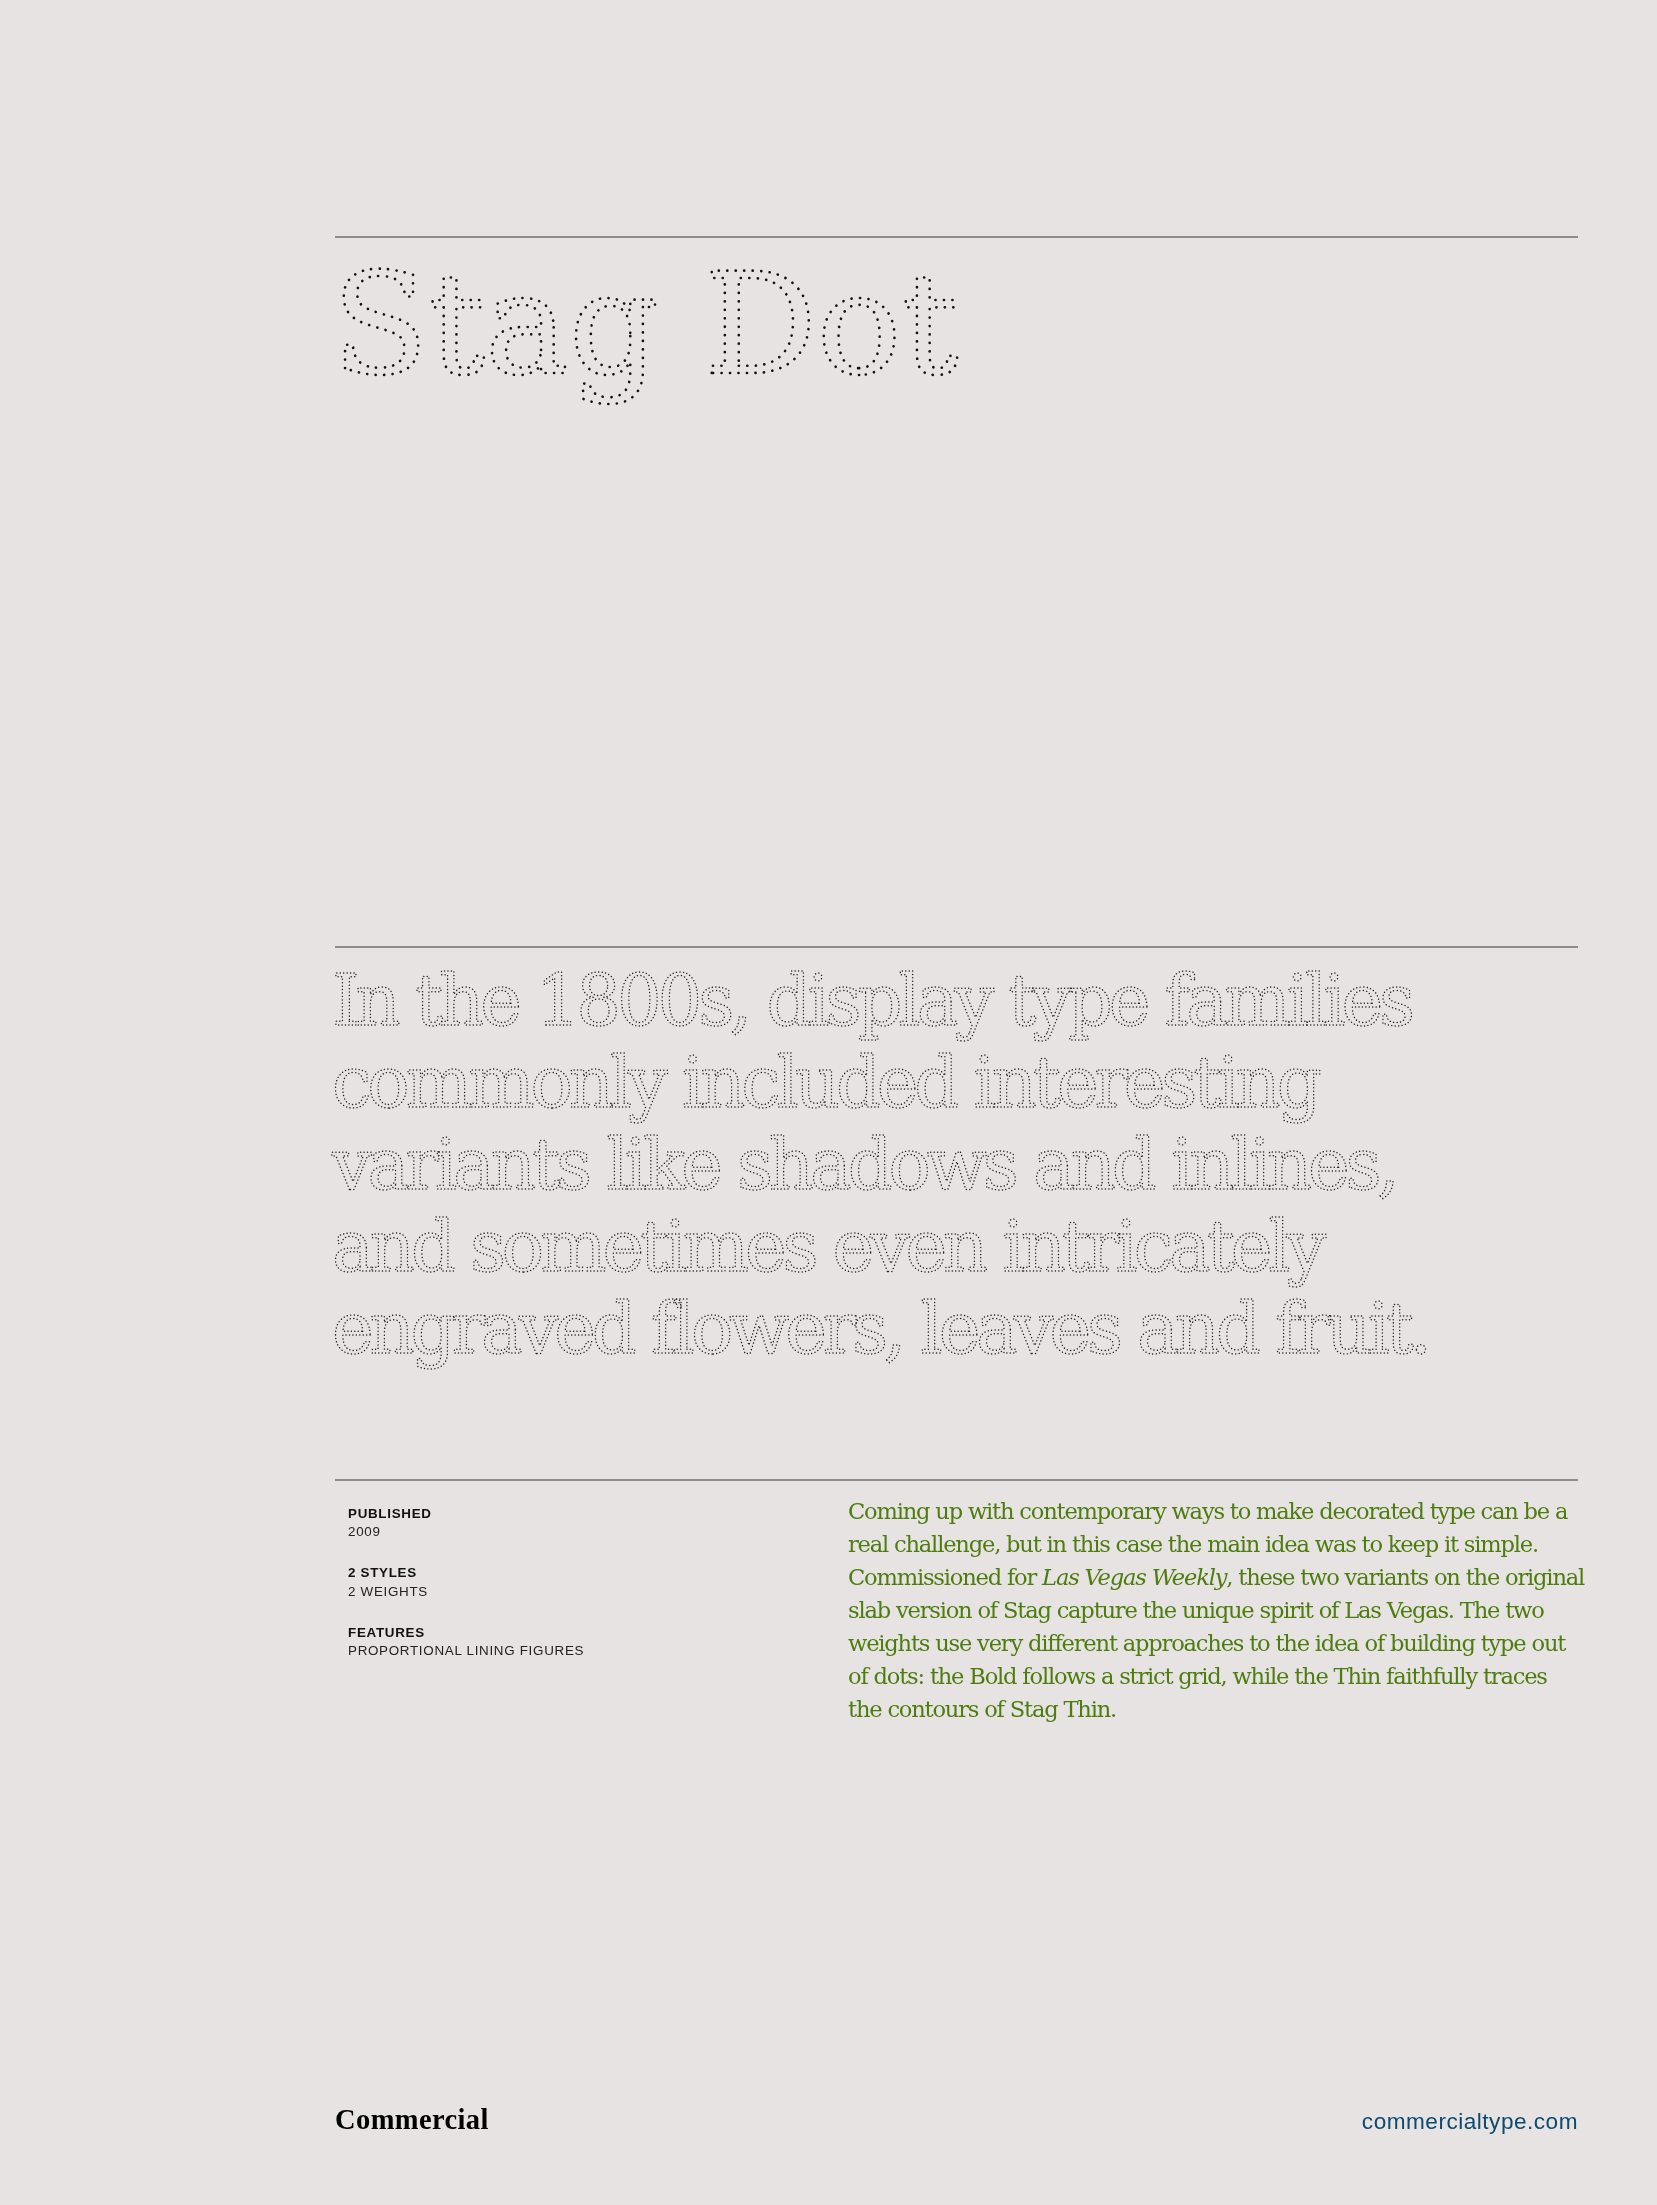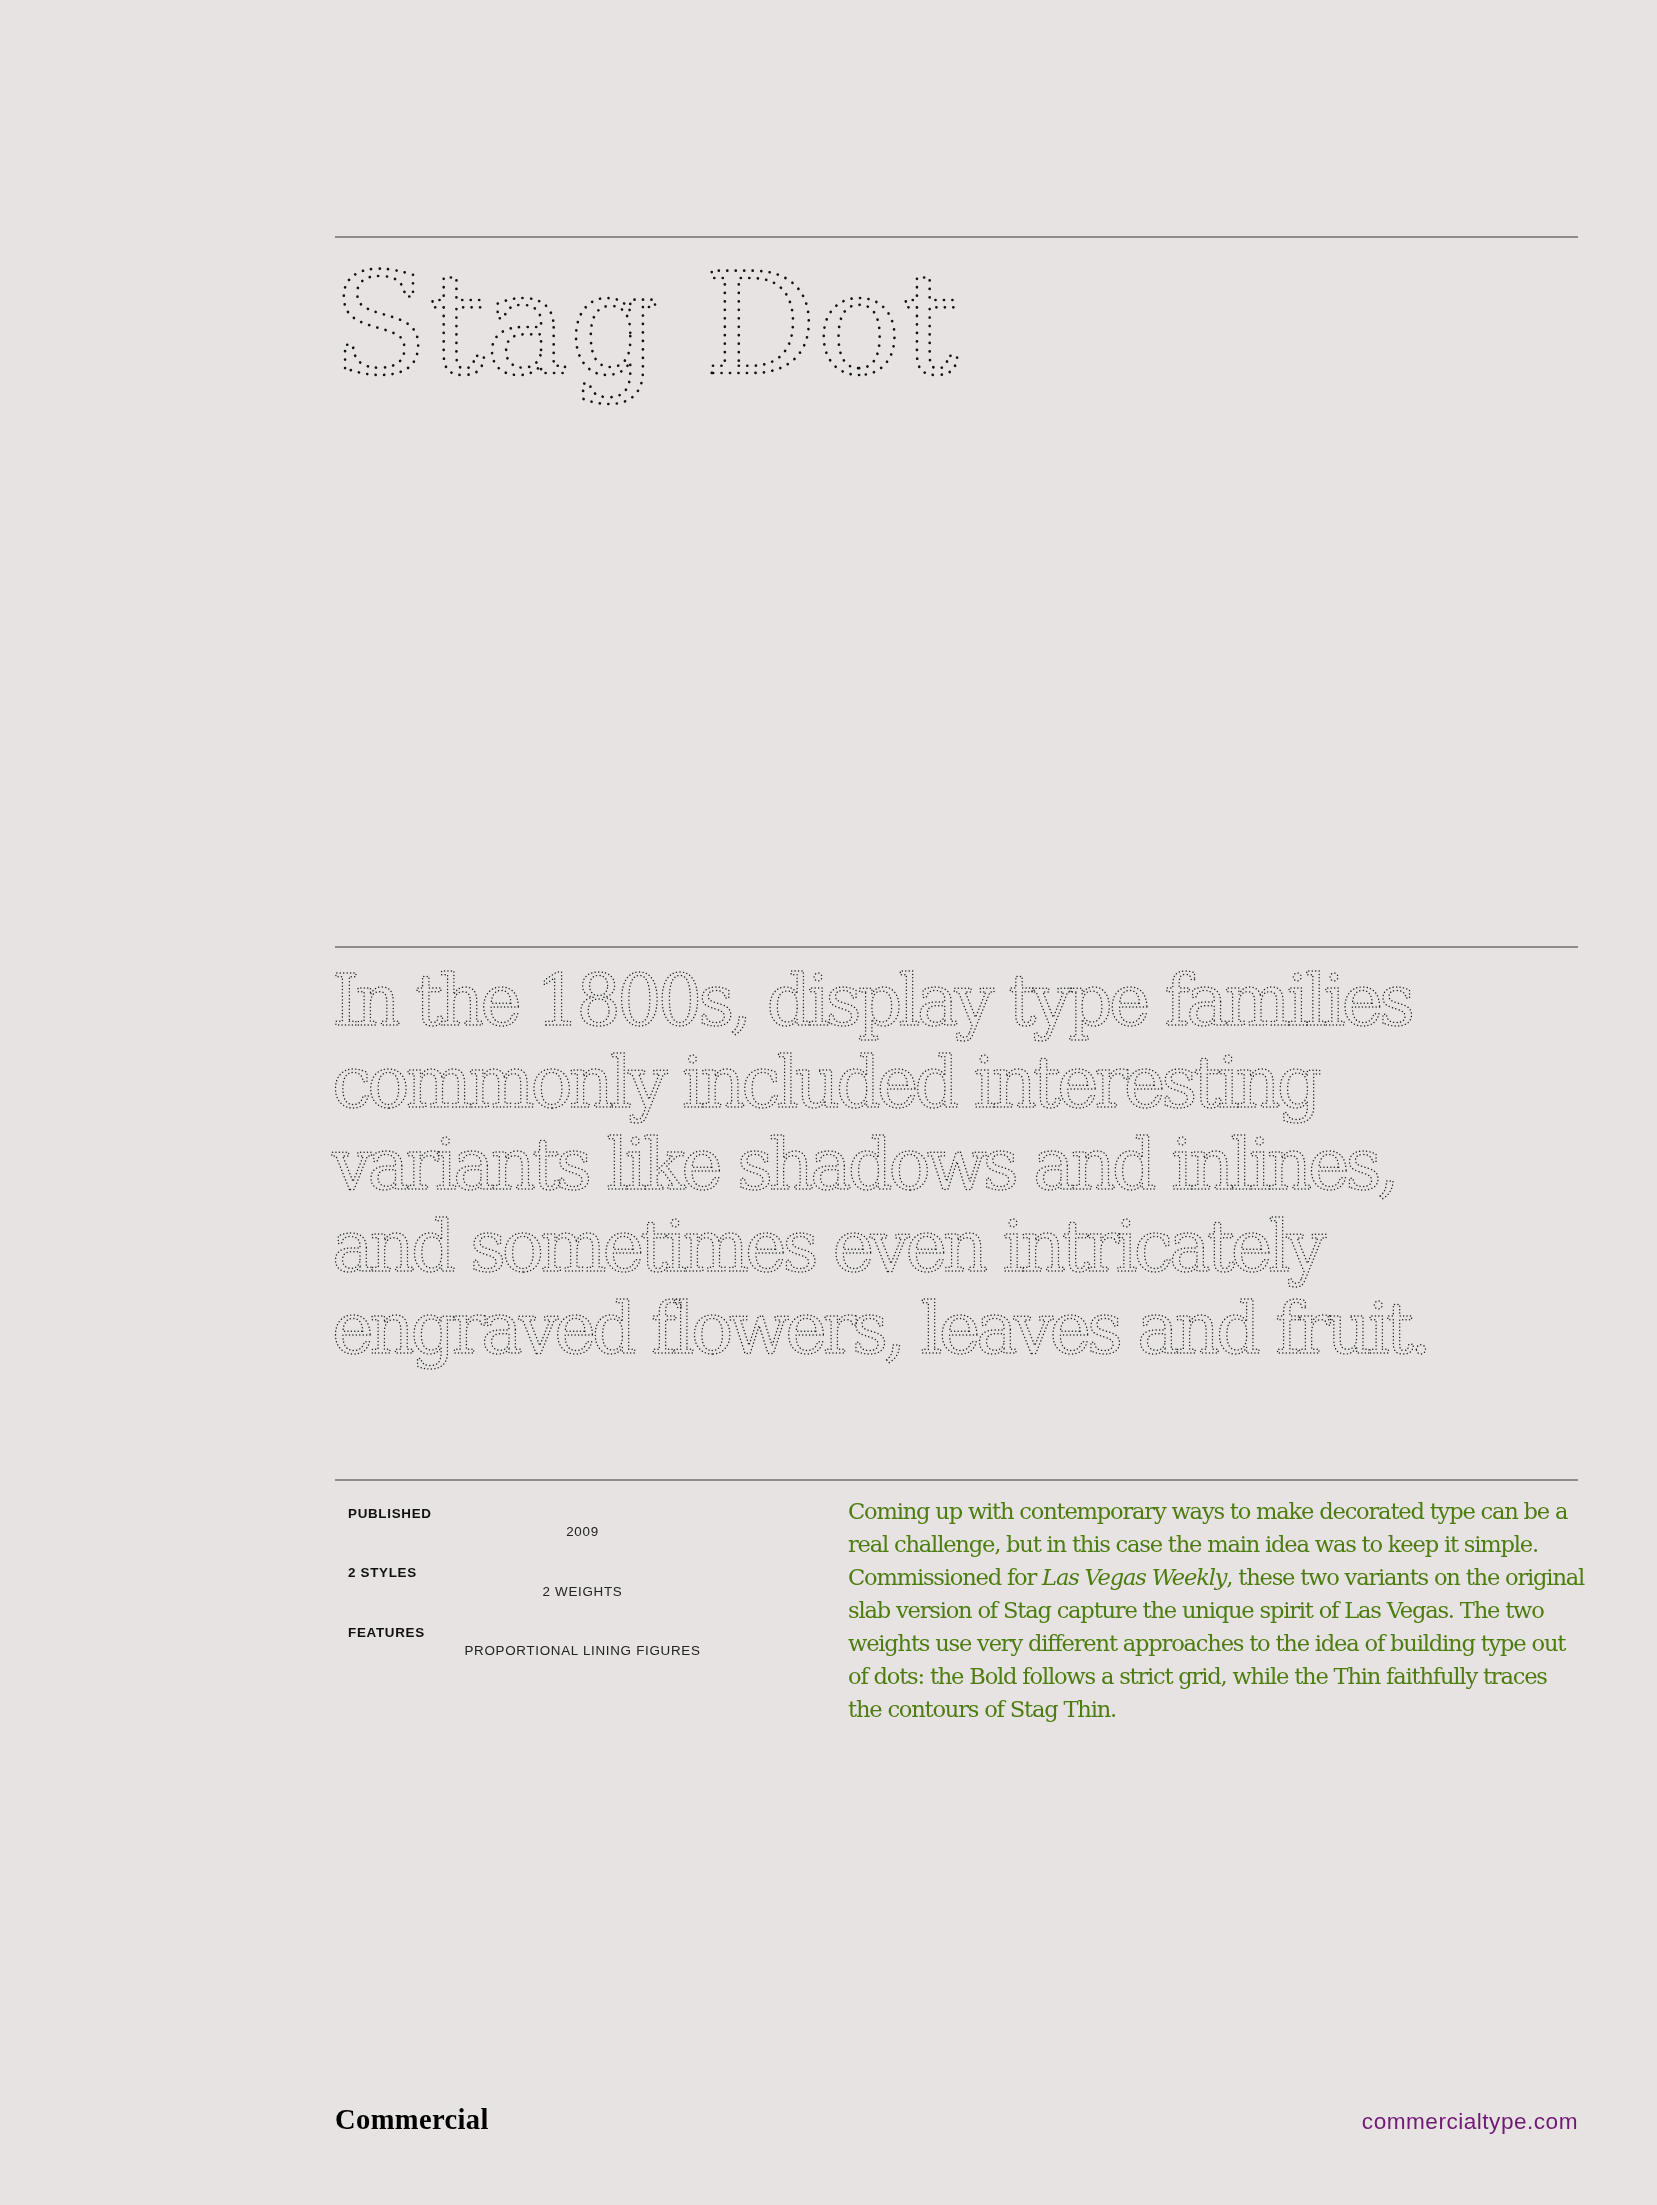--- a/index.html
+++ b/index.html
@@ -34,41 +34,41 @@
     fill: none;
     stroke: #222;
     stroke-width: 1.7;
     stroke-dasharray: 0.1 4;
     stroke-linecap: round;
   }
 
   .meta { position: absolute; left: 335px; top: 1505px; width: 469px; font-family: "Liberation Sans", sans-serif; margin-left: 13px; }
   .meta-item { margin-bottom: 22.6px; }
   .meta-label { font-size: 13.4px; font-weight: bold; letter-spacing: 0.7px; line-height: 18.4px; color: #111; }
-  .meta-value { font-size: 13.4px; letter-spacing: 0.7px; line-height: 18.4px; color: #222; text-align: center; }
+  .meta-value { font-size: 13.4px; letter-spacing: 0.7px; line-height: 18.4px; color: #222; }
 
   .desc {
     position: absolute; left: 848px; top: 1495px; width: 738px;
     font-family: "DejaVu Serif", serif;
     font-size: 22.6px; line-height: 33px;
     letter-spacing: -1.2px;
     color: #4d7c0f;
   }
   .desc p { margin: 0; }
 
   .logo {
     position: absolute; left: 335px; top: 2104px;
     font-family: Liberation Serif, serif;
     font-weight: bold; font-size: 28.5px; letter-spacing: 0.4px;
     color: #000;
   }
   .site {
     position: absolute; right: 79px; top: 2109px;
     font-family: "Liberation Sans", sans-serif;
-    font-size: 22.6px; letter-spacing: 0.5px; color: #701a75;
+    font-size: 22.6px; letter-spacing: 0.5px; color: #0c4a6e;
   }
 </style>
 </head>
 <body>
 
 <div class="rule r1"></div>
 
 <svg class="title-svg" xmlns="http://www.w3.org/2000/svg" viewBox="0 0 1200 200" width="1006" height="168">
   <text x="0" y="145">Stag Dot</text>
 </svg>

